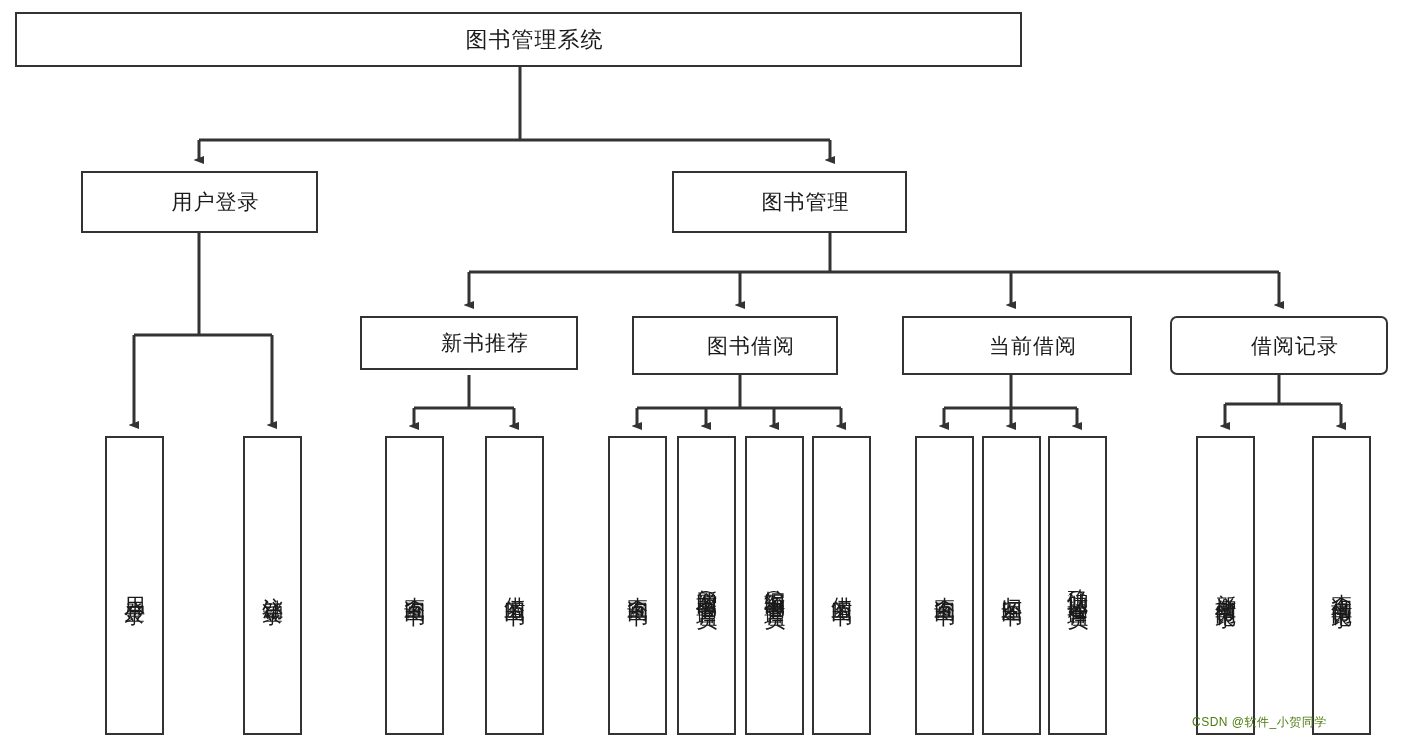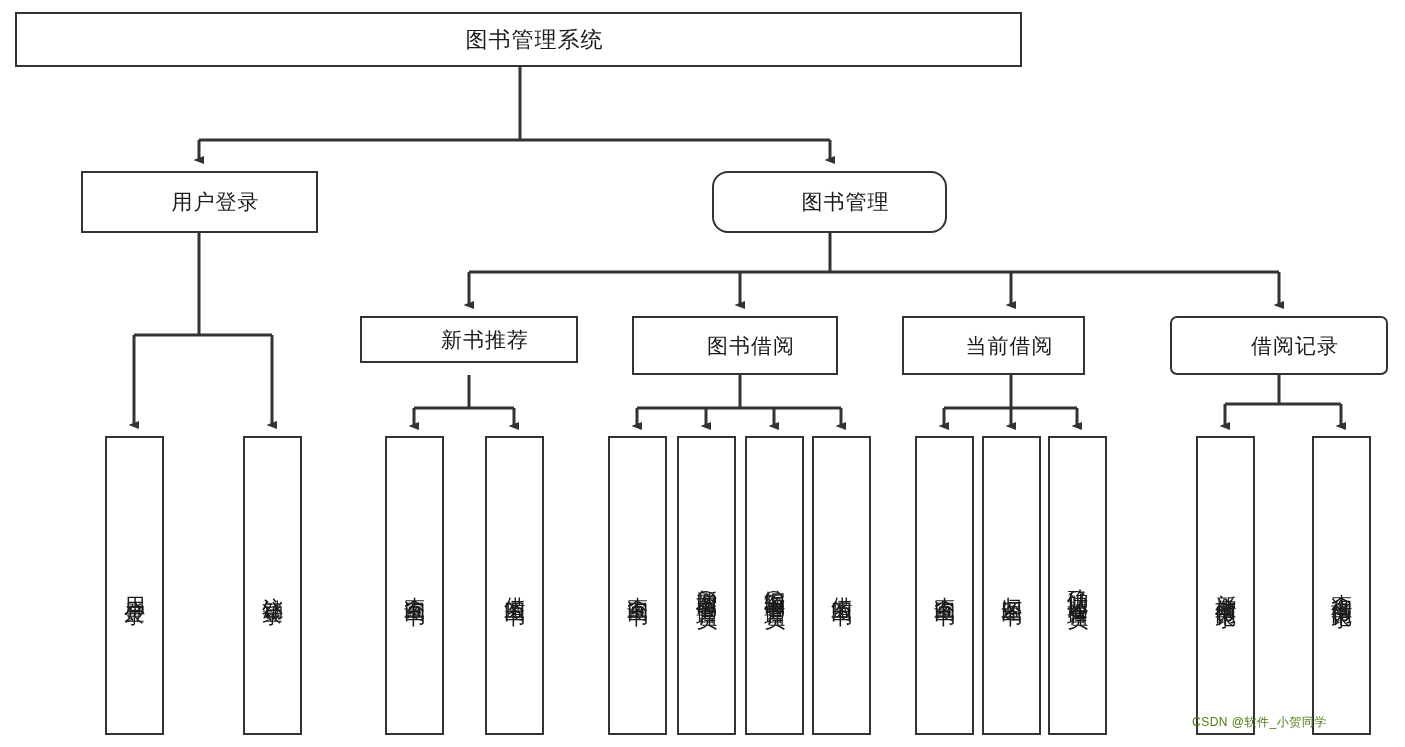--- a/index.html
+++ b/index.html
@@ -121,31 +121,31 @@
     </g>
   </svg>
 
   <div class="node horiz root" style="left:15px;top:12px;width:1007px;height:55px;">
     <span class="label">图书管理系统</span>
   </div>
 
   <div class="node horiz" style="left:81px;top:171px;width:237px;height:62px;">
     <span class="label">用户登录</span>
   </div>
-  <div class="node horiz" style="left:712px;top:171px;width:235px;height:62px;border-radius:16px;">
+  <div class="node horiz" style="left:672px;top:171px;width:235px;height:62px;">
     <span class="label">图书管理</span>
   </div>
 
-  <div class="node horiz" style="left:360px;top:316px;width:218px;height:47px;">
+  <div class="node horiz" style="left:360px;top:316px;width:218px;height:54px;">
     <span class="label">新书推荐</span>
   </div>
   <div class="node horiz" style="left:632px;top:316px;width:206px;height:59px;">
     <span class="label">图书借阅</span>
   </div>
-  <div class="node horiz" style="left:902px;top:316px;width:183px;height:59px;">
+  <div class="node horiz" style="left:902px;top:316px;width:230px;height:59px;">
     <span class="label">当前借阅</span>
   </div>
   <div class="node horiz" style="left:1170px;top:316px;width:218px;height:59px;border-radius:7px;">
     <span class="label">借阅记录</span>
   </div>
 
   <div class="node vert" style="left:105px;top:436px;width:59px;height:299px;">
     <span class="label">用户登录</span>
   </div>
   <div class="node vert" style="left:243px;top:436px;width:59px;height:299px;">

